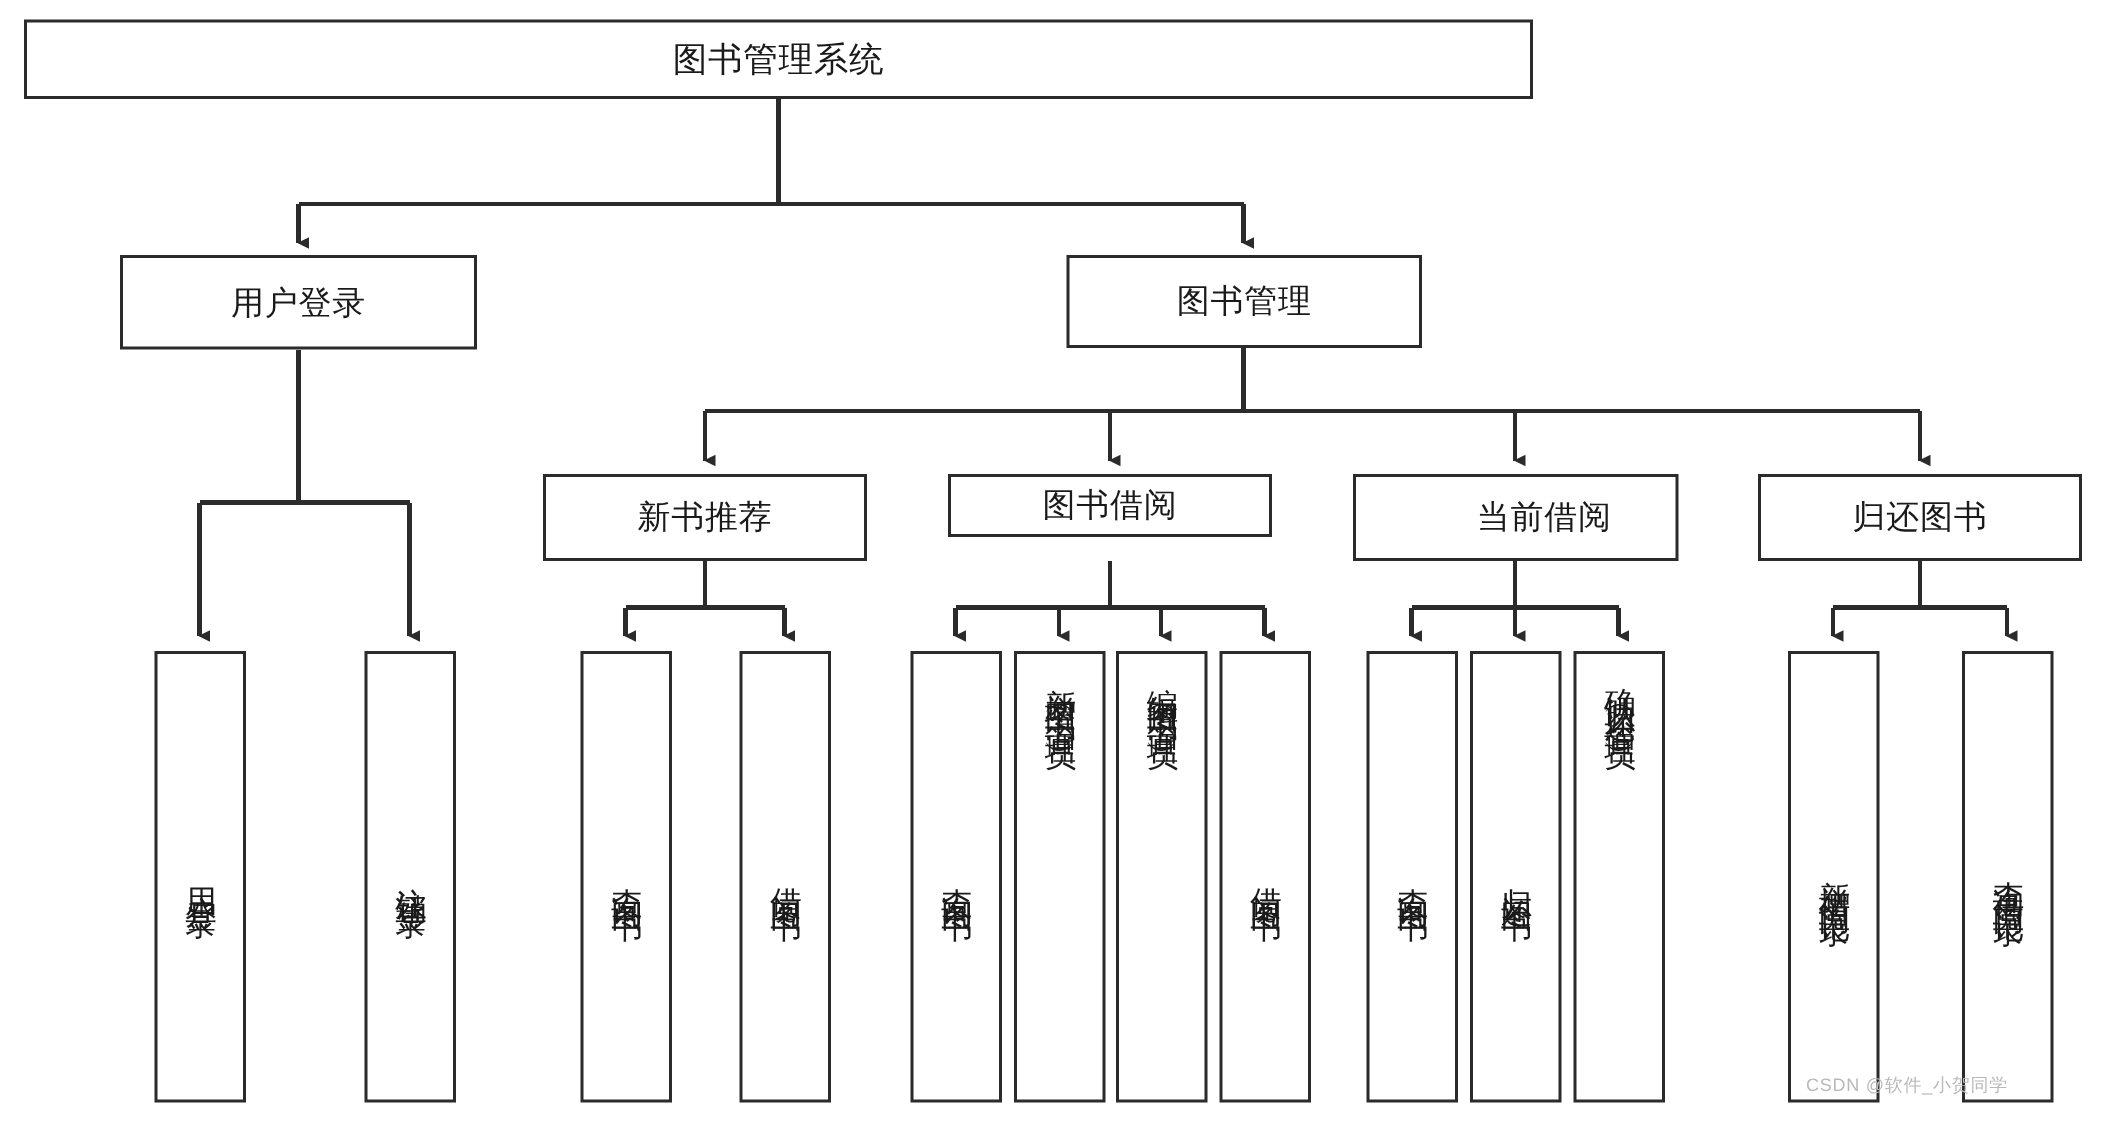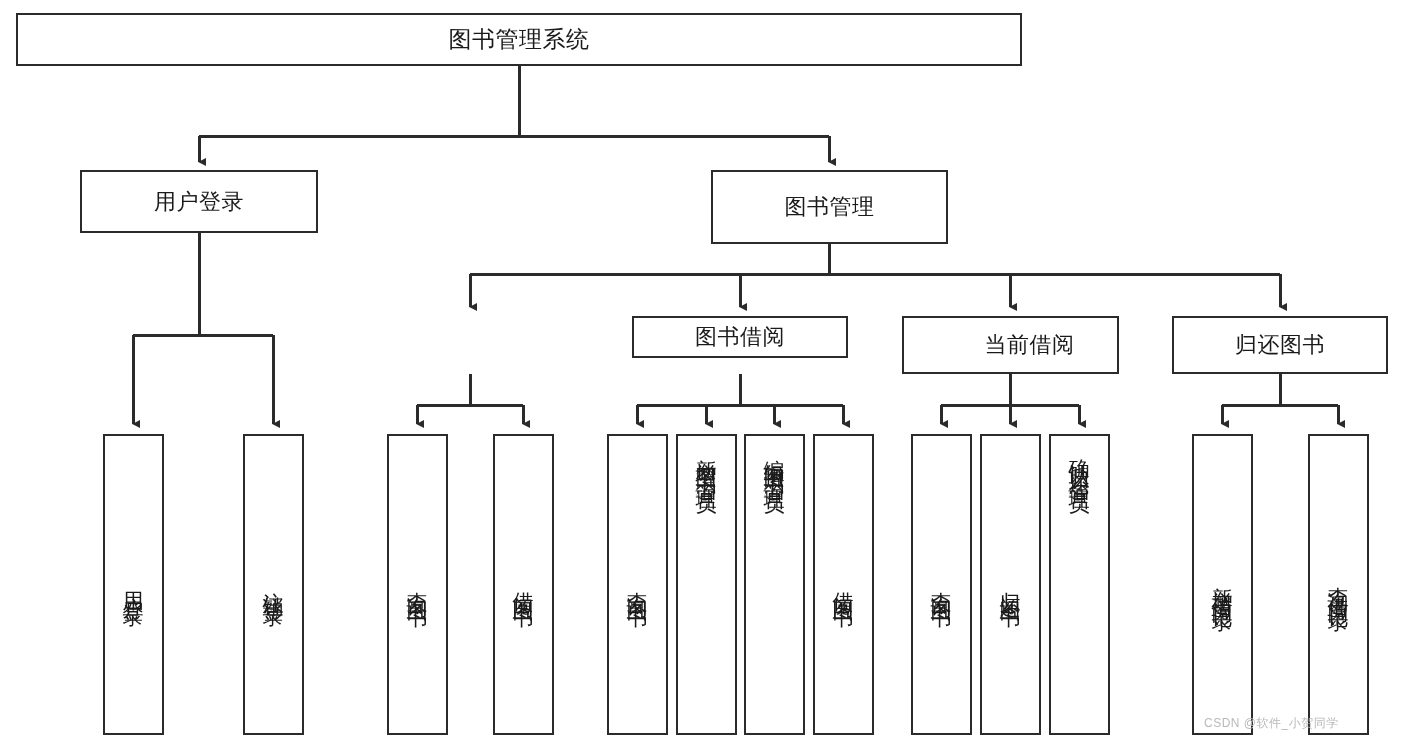--- a/index.html
+++ b/index.html
@@ -139,24 +139,27 @@
   </svg>
 
   <div class="node horiz root" style="left:16px; top:13px; width:1006px; height:53px;">
     <span class="node-label">图书管理系统</span>
   </div>
 
   <div class="node horiz" style="left:80px; top:170px; width:238px; height:63px;">
     <span class="node-label">用户登录</span>
   </div>
 
-  <div class="node horiz" style="left:711px; top:170px; width:237px; height:74px;">
+  <div class="node horiz" style="left:711px; top:170px; width:237px; height:62px;">
     <span class="node-label">图书管理</span>
   </div>
 
+  <div class="node horiz" style="left:362px; top:316px; width:216px; height:58px;">
+    <span class="node-label">新书推荐</span>
+  </div>
 
   <div class="node horiz" style="left:632px; top:316px; width:216px; height:42px;">
     <span class="node-label">图书借阅</span>
   </div>
 
   <div class="node horiz" style="left:902px; top:316px; width:217px; height:58px;padding-left:38px;">
     <span class="node-label">当前借阅</span>
   </div>
 
   <div class="node horiz" style="left:1172px; top:316px; width:216px; height:58px;">

